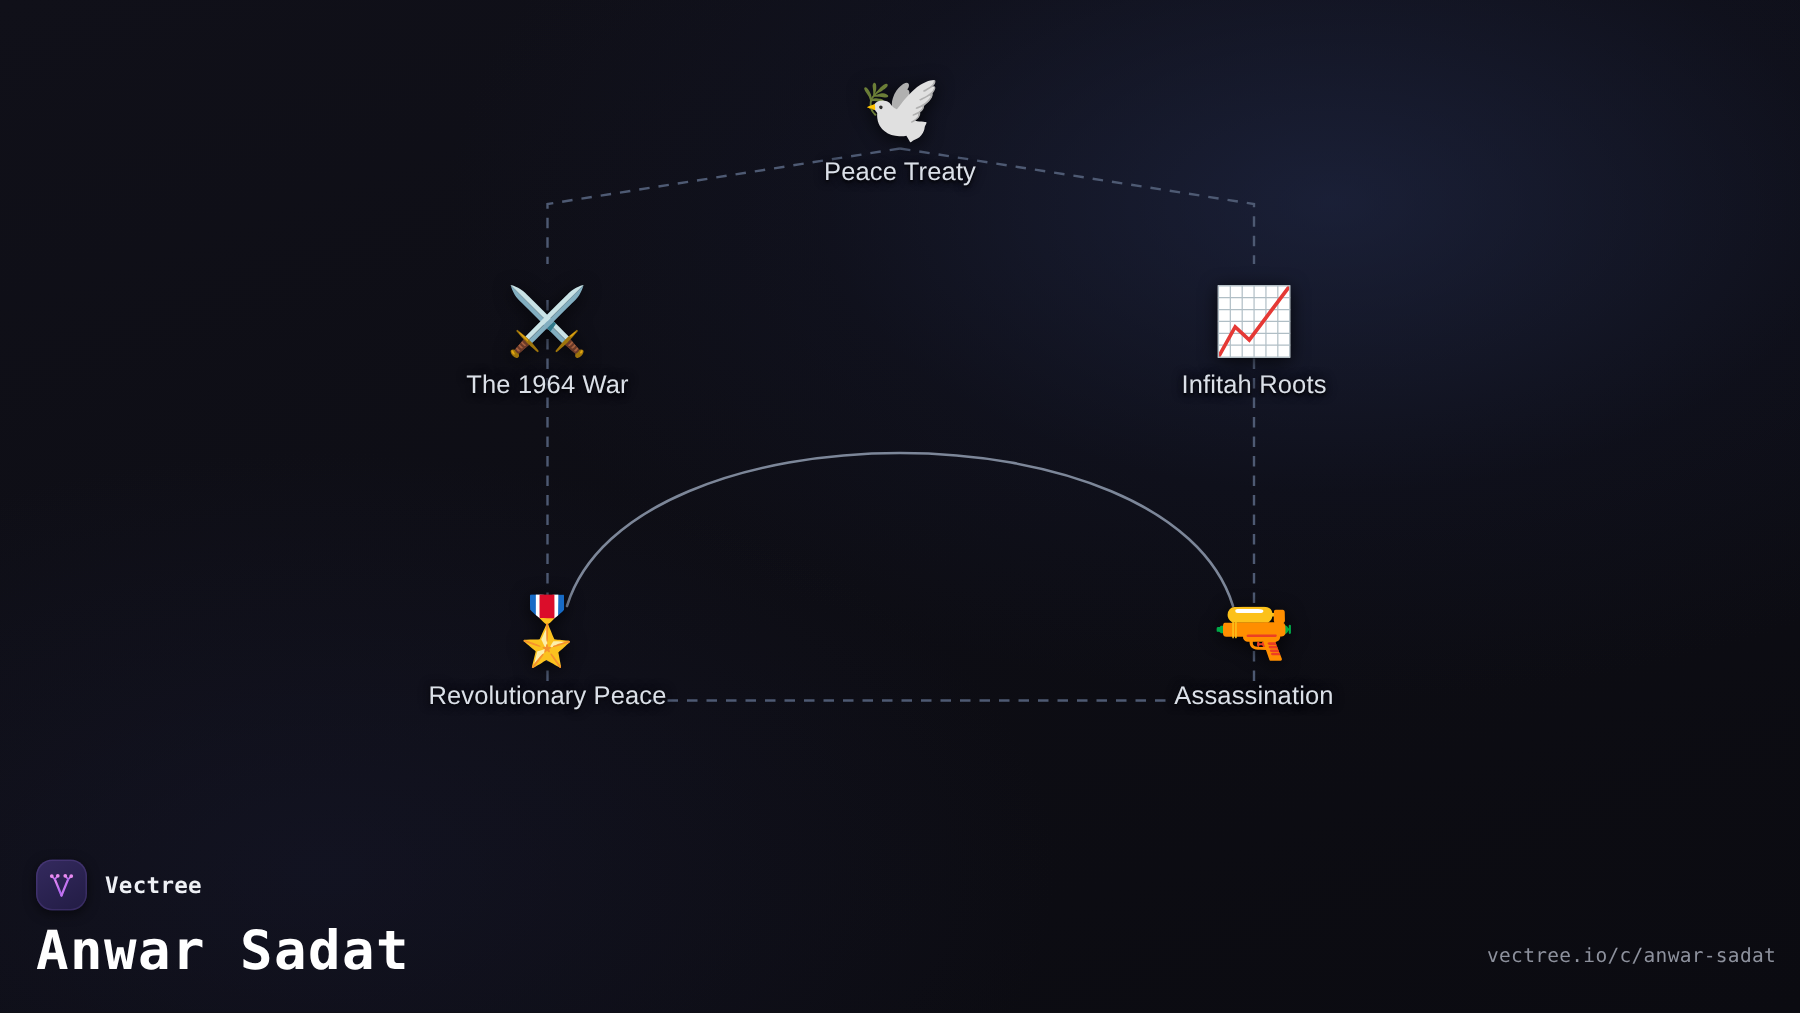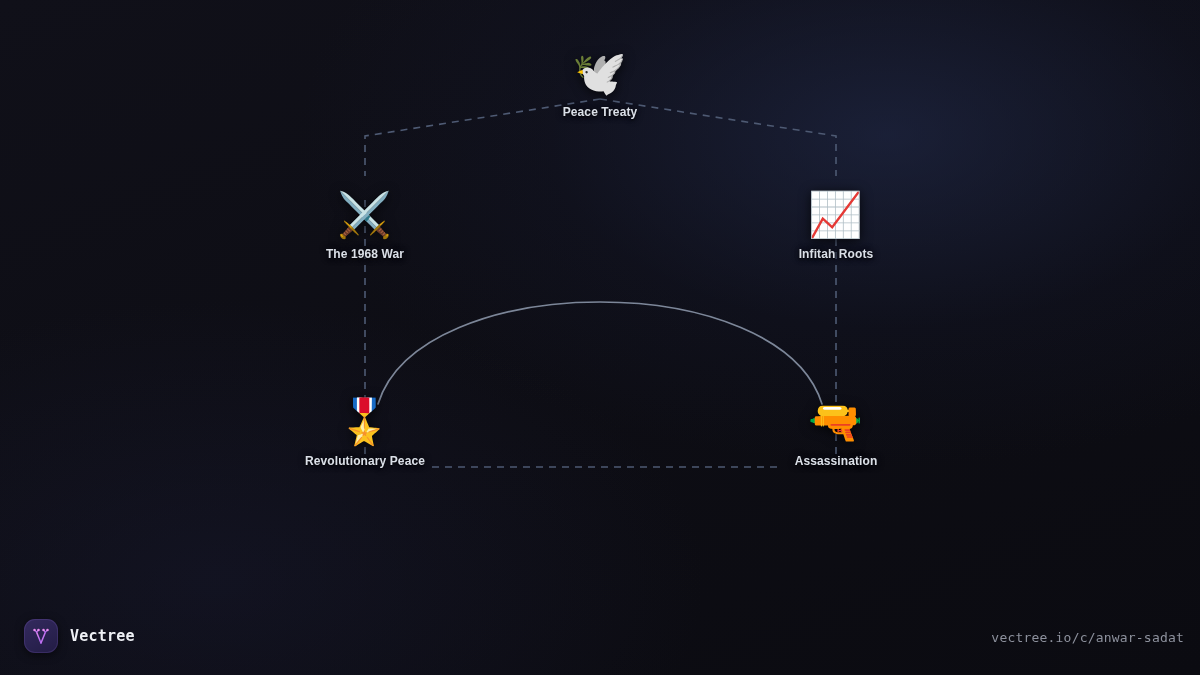--- a/index.html
+++ b/index.html
@@ -43,22 +43,22 @@
     font-size:44px;
     line-height:52px;
     height:52px;
     display:block;
     filter:drop-shadow(0 2px 6px rgba(0,0,0,0.75));
     user-select:none;
   }
 
   .node-label {
     margin-top:6px;
-    font-size:12px;
-    font-weight:bold;
+    font-size:17px;
+    font-weight:normal;
     letter-spacing:0.1px;
     color:#dbe0e8;
     white-space:nowrap;
     text-shadow:0 0 7px #0e0e15, 0 0 4px #0e0e15, 0 1px 2px rgba(0,0,0,0.9);
   }
 
   
   #brand {
     position:absolute;
     left:24px;
@@ -132,21 +132,21 @@
     <path d="M 378,404 C 420,268 780,268 822,404" fill="none" stroke="#8c97ab" stroke-width="1.7" stroke-linecap="round" opacity="0.88"></path>
   </svg>
 
   <div class="node" style="left:600px; top:47px;">
     <span class="node-emoji">🕊️</span>
     <span class="node-label">Peace Treaty</span>
   </div>
 
   <div class="node" style="left:365px; top:189px;">
     <span class="node-emoji">⚔️</span>
-    <span class="node-label">The 1968 War</span>
+    <span class="node-label">The 1964 War</span>
   </div>
 
   <div class="node" style="left:836px; top:189px;">
     <span class="node-emoji">📈</span>
     <span class="node-label">Infitah Roots</span>
   </div>
 
   <div class="node" style="left:365px; top:396px;">
     <span class="node-emoji">🎖️</span>
     <span class="node-label">Revolutionary Peace</span>
@@ -174,17 +174,18 @@
           <path d="M14.4 6.2 L16.4 4.2" fill="none" stroke="url(#lg)" stroke-width="1.2" stroke-linecap="round"></path>
           <path d="M14.4 6.2 L12.6 4.0" fill="none" stroke="url(#lg)" stroke-width="1.2" stroke-linecap="round"></path>
           <circle cx="3.5" cy="4.0" r="1.25" fill="#e98bf0"></circle>
           <circle cx="7.5" cy="3.9" r="1.25" fill="#e98bf0"></circle>
           <circle cx="16.5" cy="4.0" r="1.25" fill="#e98bf0"></circle>
           <circle cx="12.5" cy="3.9" r="1.25" fill="#e98bf0"></circle>
         </svg>
       </div>
       <span id="brand-name">Vectree</span>
     </div>
+    <div id="page-title">Anwar Sadat</div>
   </div>
 
   <div id="site-url">vectree.io/c/anwar-sadat</div>
 
 </div>
 
 </body></html>

